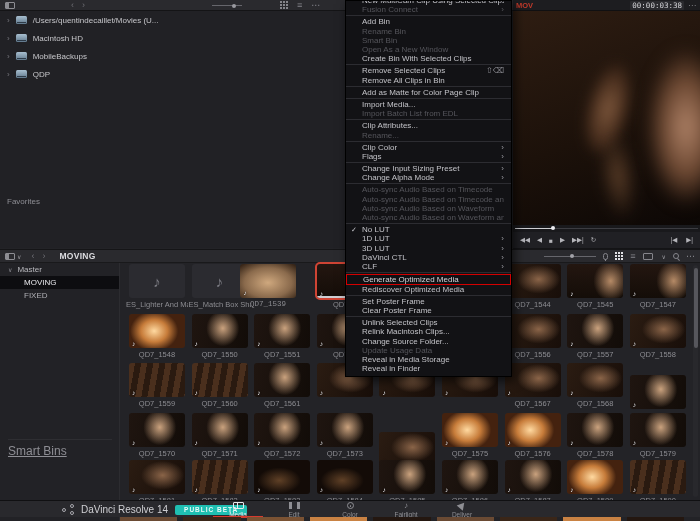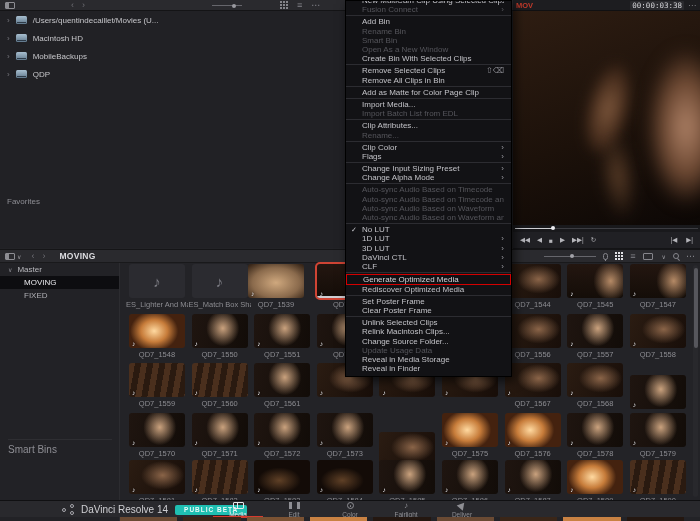--- a/index.html
+++ b/index.html
@@ -63,21 +63,21 @@
   .prev-rect{width:10px;height:7px;border:1px solid #85858b;border-radius:1px;}
   .search{width:6px;height:6px;border:1px solid #85858b;border-radius:50%;position:relative;}
   .search::after{content:"";position:absolute;right:-2px;bottom:-2px;width:3px;height:1px;background:#85858b;transform:rotate(45deg);}
   
   .pool{position:absolute;left:0;top:263px;width:700px;height:258px;background:#232327;}
   .bin-tree{position:absolute;left:0;top:0;width:120px;height:258px;background:#222226;border-right:1px solid #2c2c30;font-size:8px;}
   .bin-root{display:flex;align-items:center;height:13px;padding-left:8px;gap:5px;color:#b8b8bd;}
   .bin-root .caret{font-size:6px;color:#8a8a90;}
   .bin{display:flex;align-items:center;height:13px;padding-left:24px;color:#aFaFb4;color:#afafb4;}
   .bin.sel{background:#0d0d10;color:#e8e8ec;}
-  .smart-bins{position:absolute;left:8px;top:176px;font-size:10px;color:#8e8e94;padding-top:4px;border-top:1px solid #2e2e32;width:104px;}
+  .smart-bins{position:absolute;left:8px;top:176px;font-size:12px;color:#8e8e94;padding-top:4px;border-top:1px solid #2e2e32;width:104px;text-decoration:underline;}
   
   .cell{position:absolute;width:62px;}
   .thumb{position:relative;width:56px;height:34px;margin-left:3px;border-radius:3px;overflow:hidden;background:#2b2b30;}
   .thumb .note{position:absolute;left:3px;bottom:1px;font-size:6.5px;color:#ececf0;text-shadow:0 0 2px #000;line-height:7px;}
   .thumb.audio{display:flex;align-items:center;justify-content:center;}
   .thumb.audio .big-note{font-size:15px;color:#7d7d84;}
   .thumb.selbd{outline:2px solid #cf4434;}
   .thumb .scrub{position:absolute;left:0;bottom:0;width:72%;height:2px;background:#cfcfd3;}
   .clabel{margin-top:2px;width:62px;font-size:7.5px;color:#8c8c91;text-align:center;white-space:nowrap;overflow:hidden;}
   .t0{background:radial-gradient(30px 20px at 60% 45%,#8a6448,rgba(0,0,0,0) 72%),linear-gradient(115deg,#2b1c12,#180e09);}
@@ -261,21 +261,21 @@
             <span class="big-note">♪</span>
           </div>
           <div class="clabel">ES_Lighter And Matc...</div>
         </div>
         <div class="cell" style="left: 188.6px; top: 1px;">
           <div class="thumb audio">
             <span class="big-note">♪</span>
           </div>
           <div class="clabel">ES_Match Box Shake ...</div>
         </div>
-        <div class="cell" style="left: 245px; top: 1px;">
+        <div class="cell" style="left: 237px; top: 1px; font-family: Liberation Mono, monospace;">
           <div class="thumb t1">
             <span class="note">♪</span>
           </div>
           <div class="clabel">QD7_1539</div>
         </div>
         <div class="cell" style="left: 313.8px; top: 1px;">
           <div class="thumb t4 selbd">
             <span class="note">♪</span>
             <span class="scrub"></span>
           </div>

